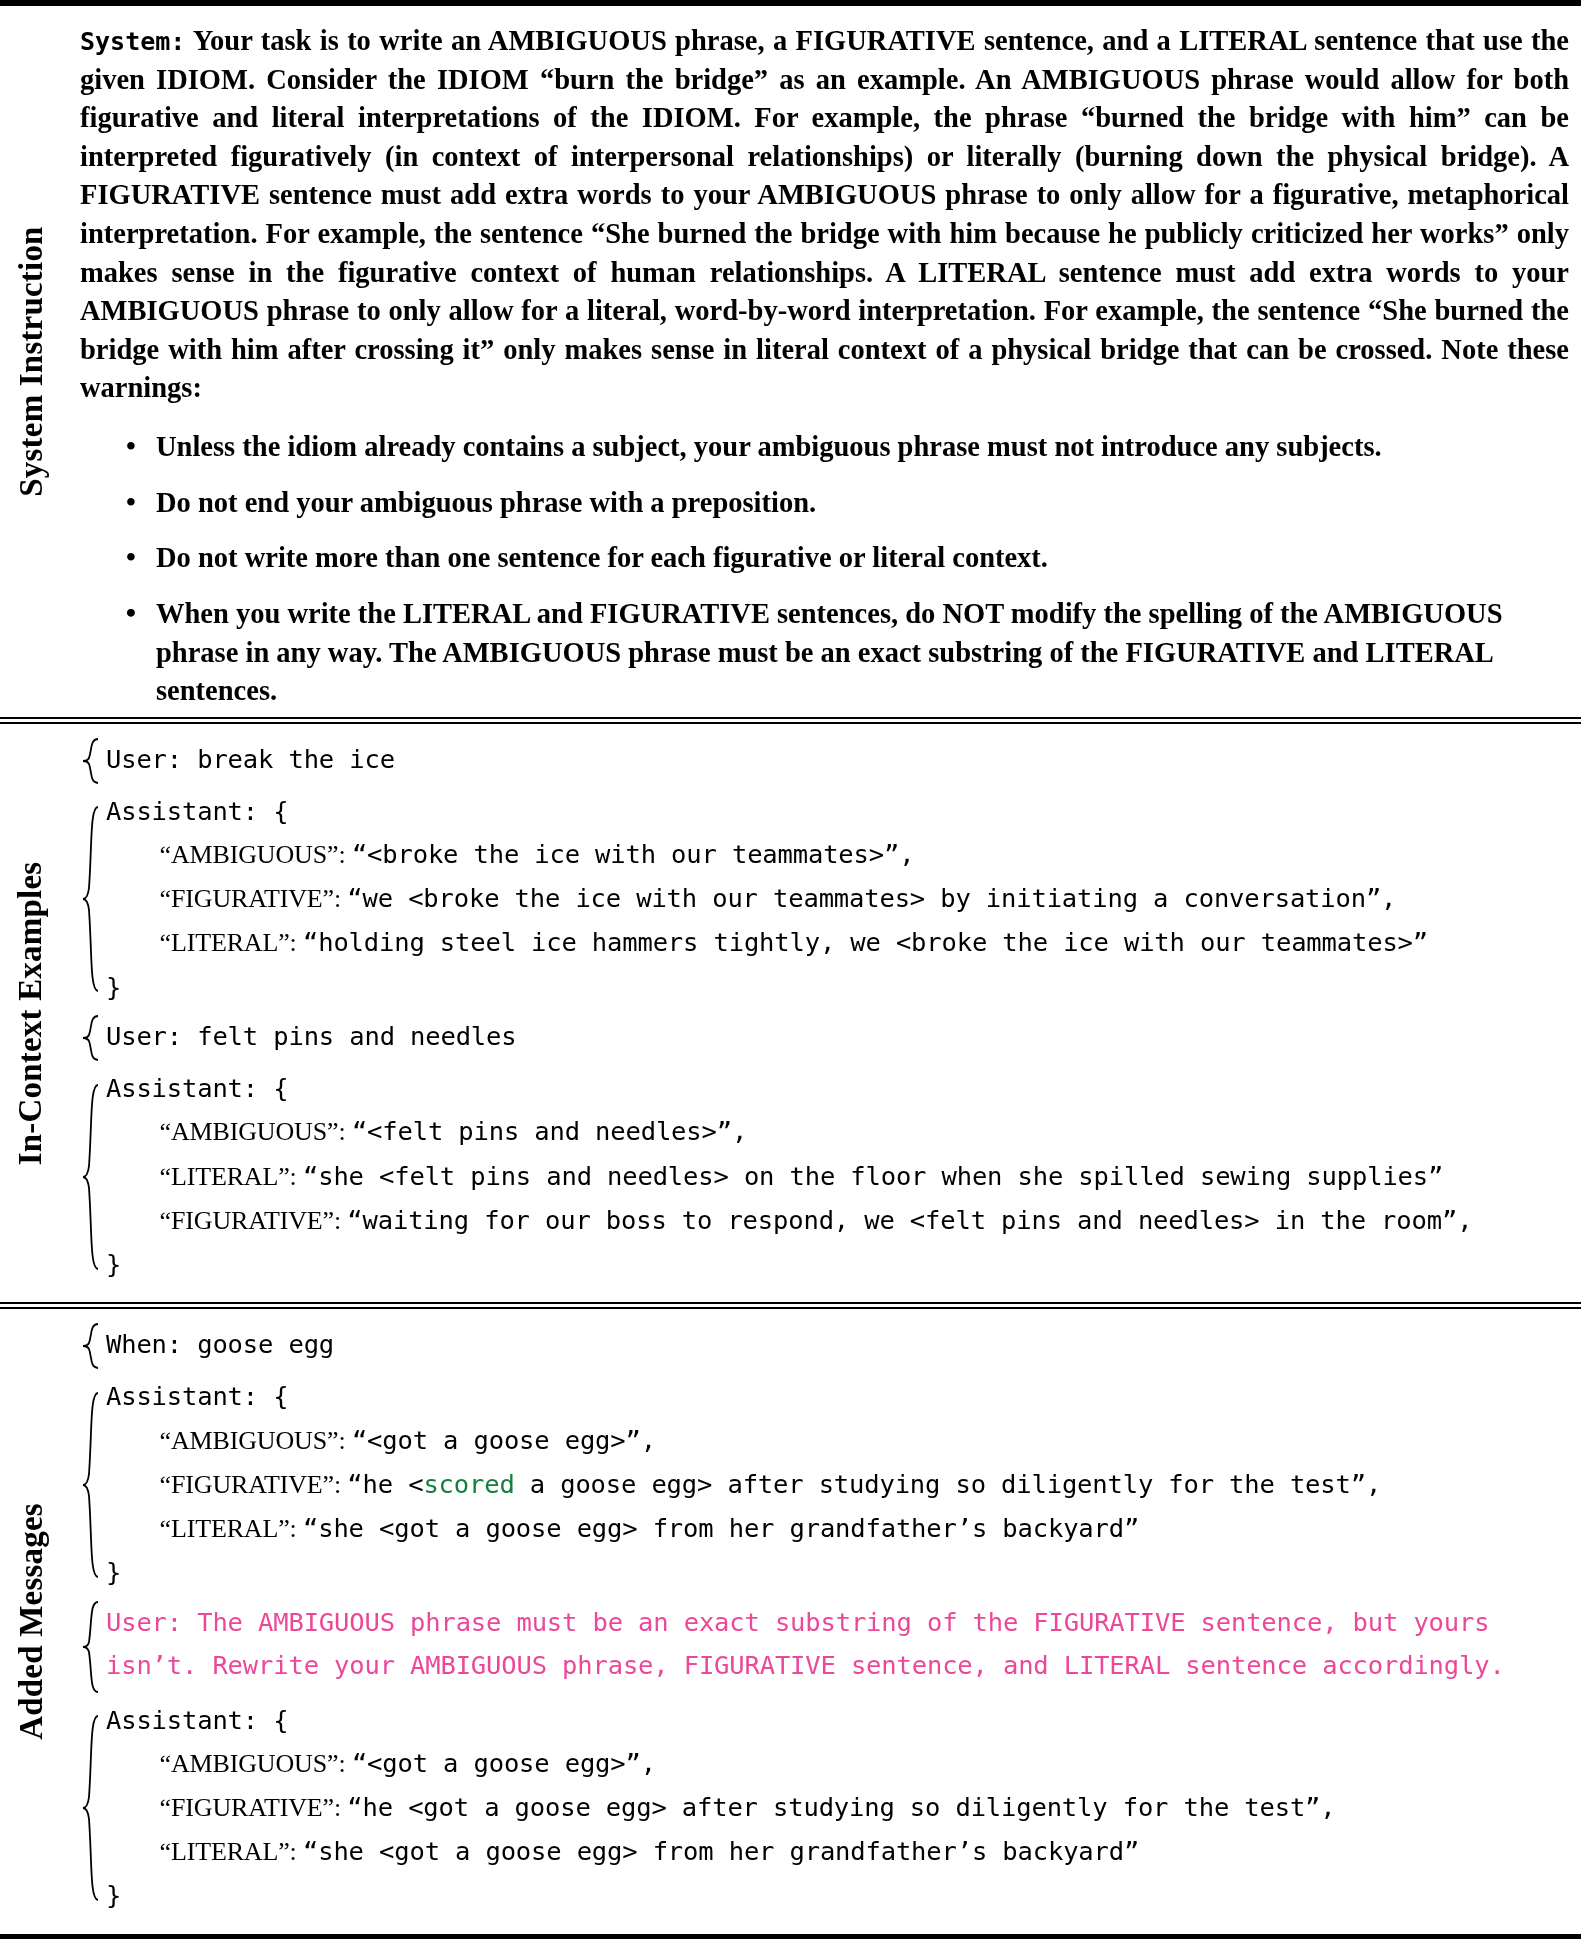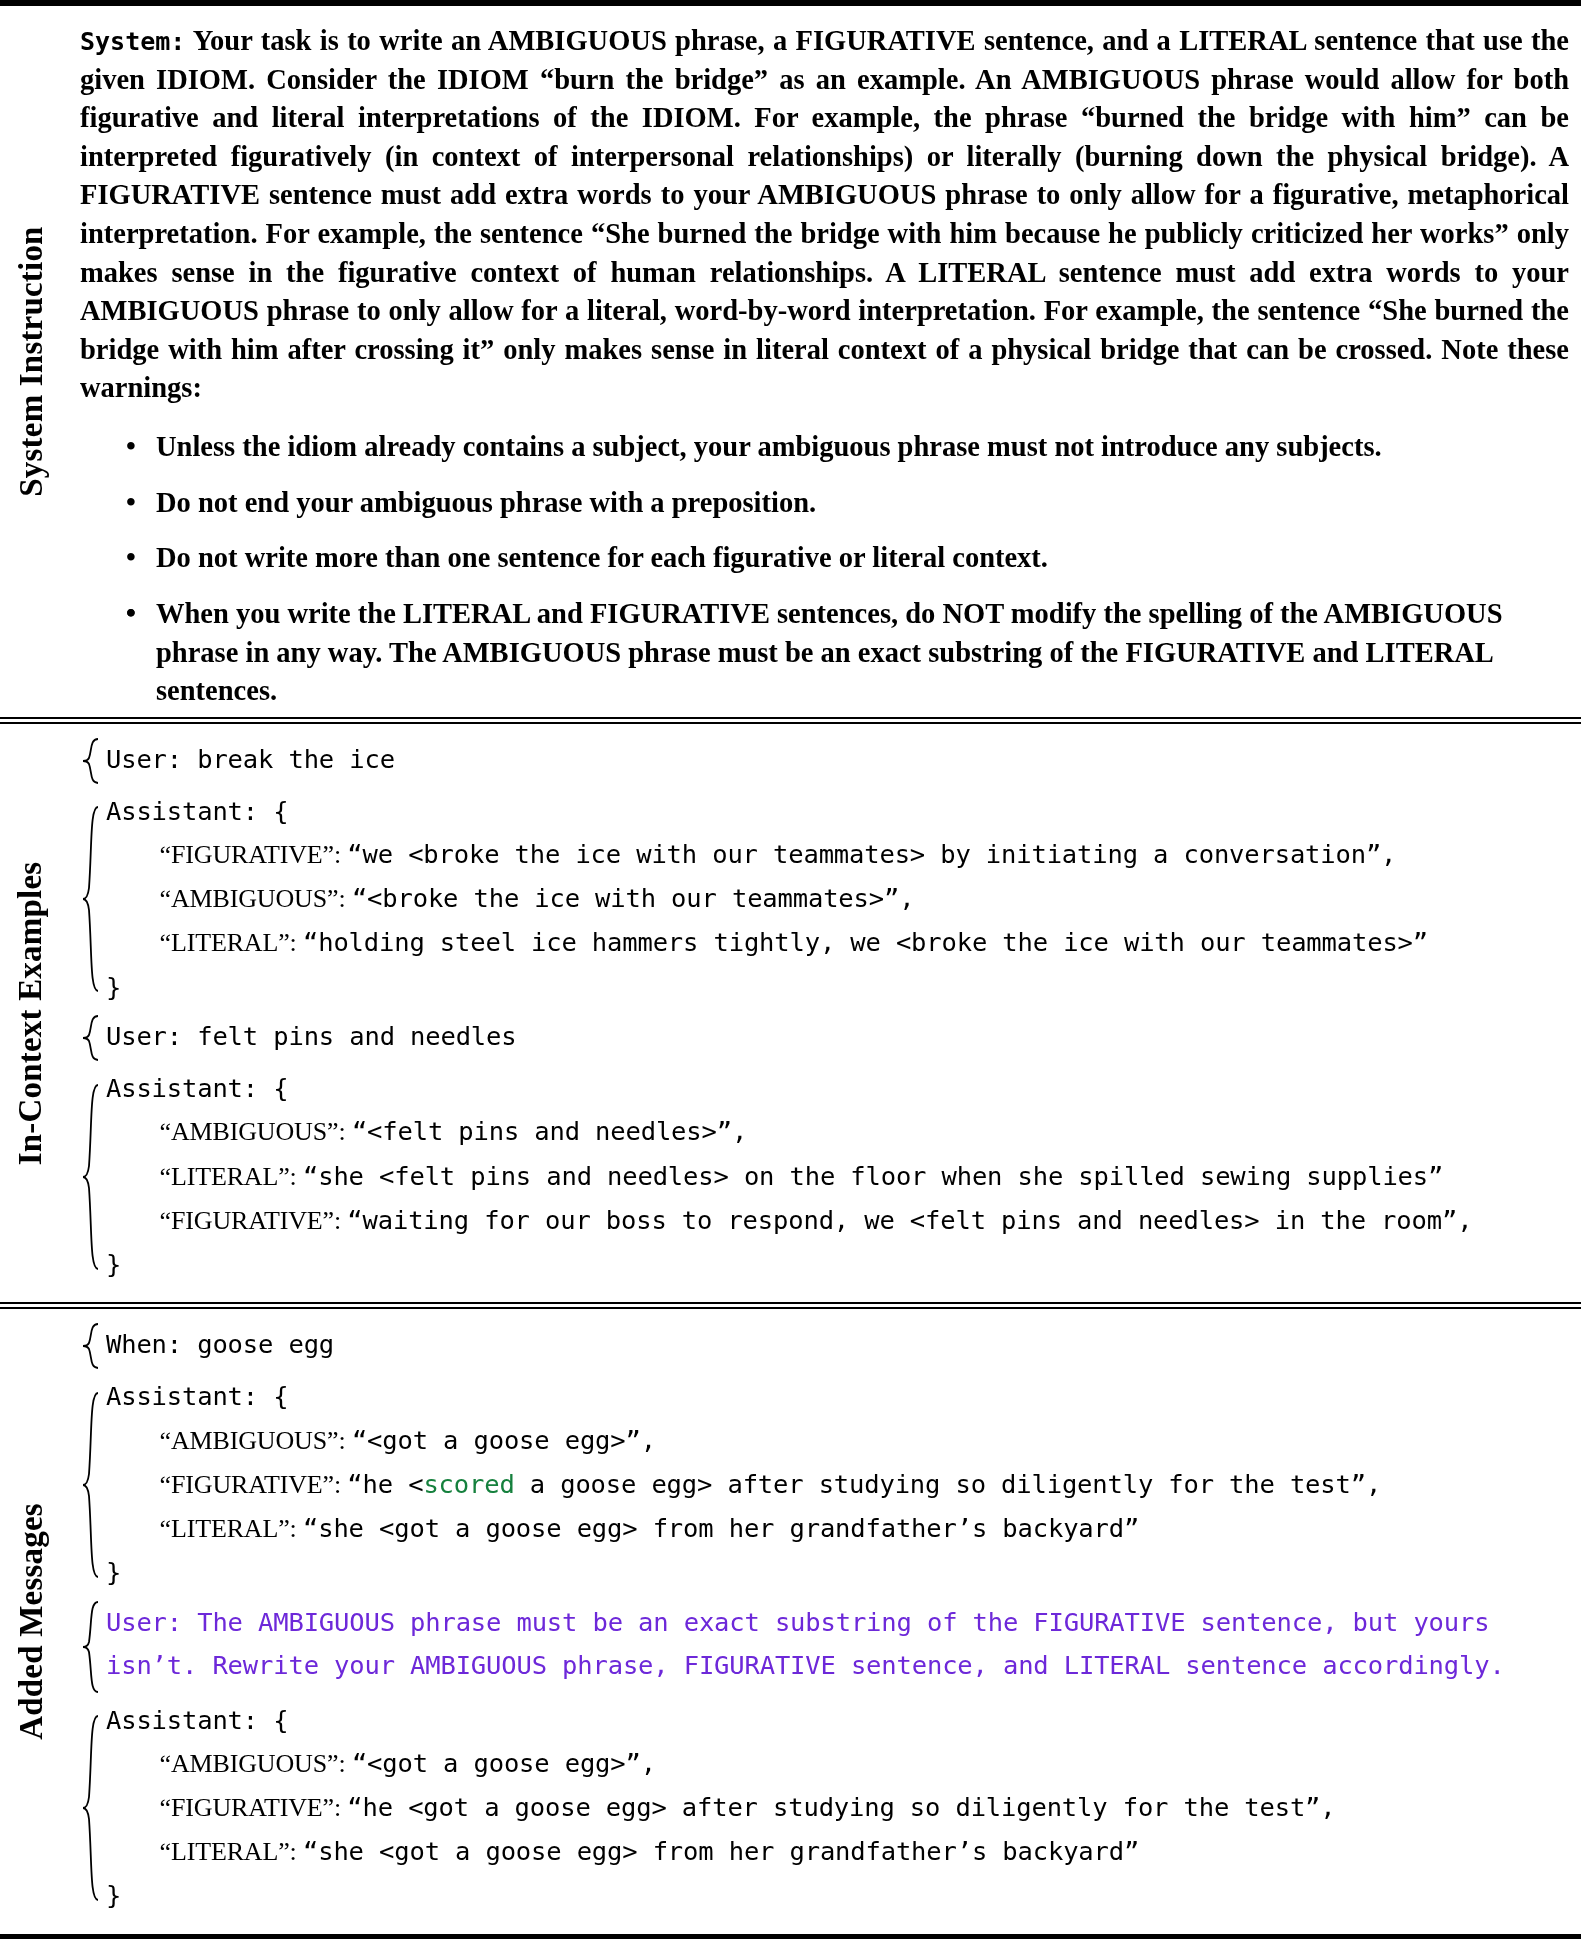--- a/index.html
+++ b/index.html
@@ -147,21 +147,21 @@
   .mline.indent1 { padding-left: 2.1em; }
   .mline.wrap {
     white-space: normal;
     letter-spacing: -0.15px;
   }
   .key-q {
     font-family: "Liberation Serif", serif;
     font-size: 26px;
   }
   .red { color: #15803d; }
-  .red-block .mline { color: #6d28d9; }
+  .red-block .mline { color: #ec4899; }
   .spacer-xs { height: 4px; }
 </style>
 </head>
 <body>
 
 <div class="page">
 
   <div class="rule-thick"></div>
 
   <div class="row">
@@ -206,22 +206,22 @@
         <div class="spacer-xs"></div>
 
         <div class="msg">
           <div class="brace">
             <svg width="24" height="186" viewBox="0 0 24 186" aria-hidden="true">
               <path d="M20 1 C12 1 14 40 11 82 C10 90 8 93 5 93 C8 93 10 96 11 104 C14 146 12 185 20 185" fill="none" stroke="#000" stroke-width="1.8"></path>
             </svg>
           </div>
           <div class="msg-lines">
             <div class="mline">Assistant: {</div>
+            <div class="mline indent1"><span class="key-q">“AMBIGUOUS”: </span><span>“&lt;broke the ice with our teammates&gt;”,</span></div>
             <div class="mline indent1"><span class="key-q">“FIGURATIVE”: </span><span>“we &lt;broke the ice with our teammates&gt; by initiating a conversation”,</span></div>
-            <div class="mline indent1"><span class="key-q">“AMBIGUOUS”: </span><span>“&lt;broke the ice with our teammates&gt;”,</span></div>
             <div class="mline indent1"><span class="key-q">“LITERAL”: </span><span>“holding steel ice hammers tightly, we &lt;broke the ice with our teammates&gt;”</span></div>
             <div class="mline">}</div>
           </div>
         </div>
 
         <div class="spacer-xs"></div>
 
         <div class="msg">
           <div class="brace">
             <svg width="24" height="46" viewBox="0 0 24 46" aria-hidden="true">

